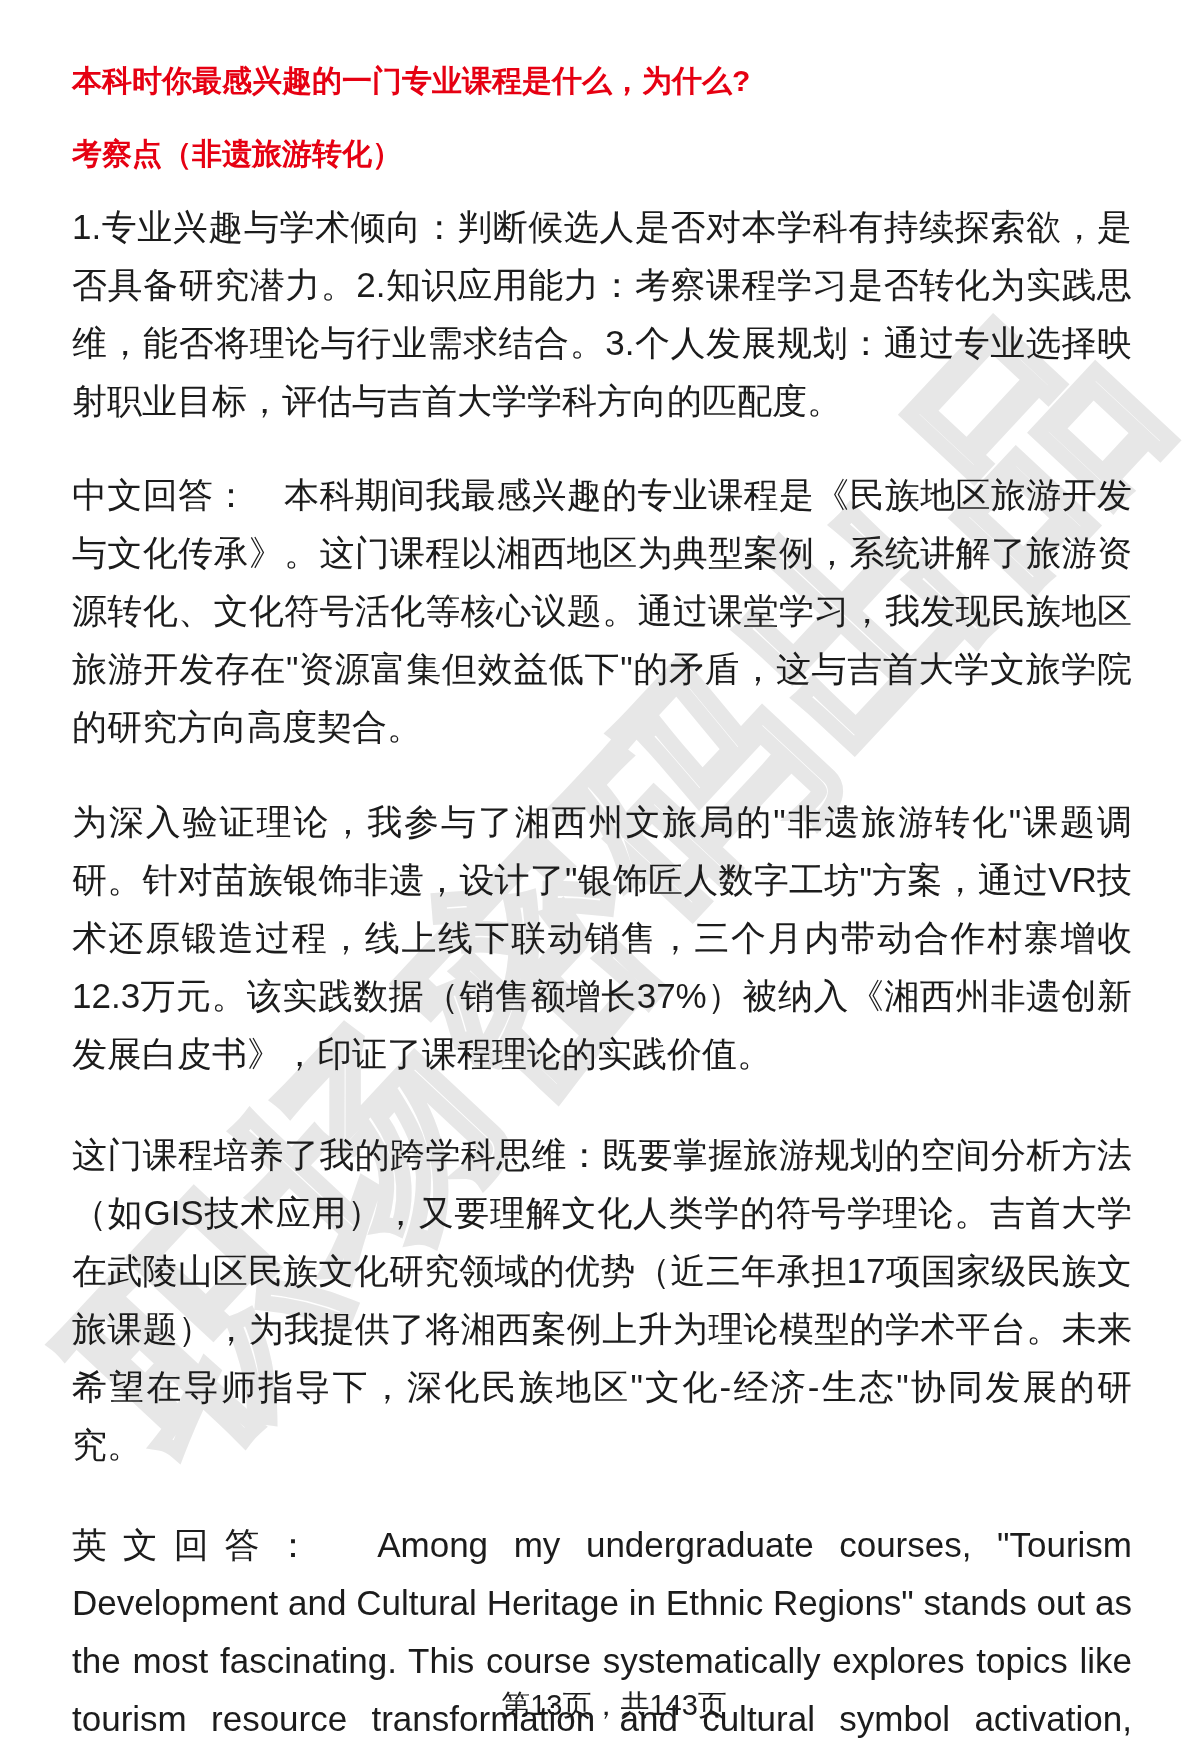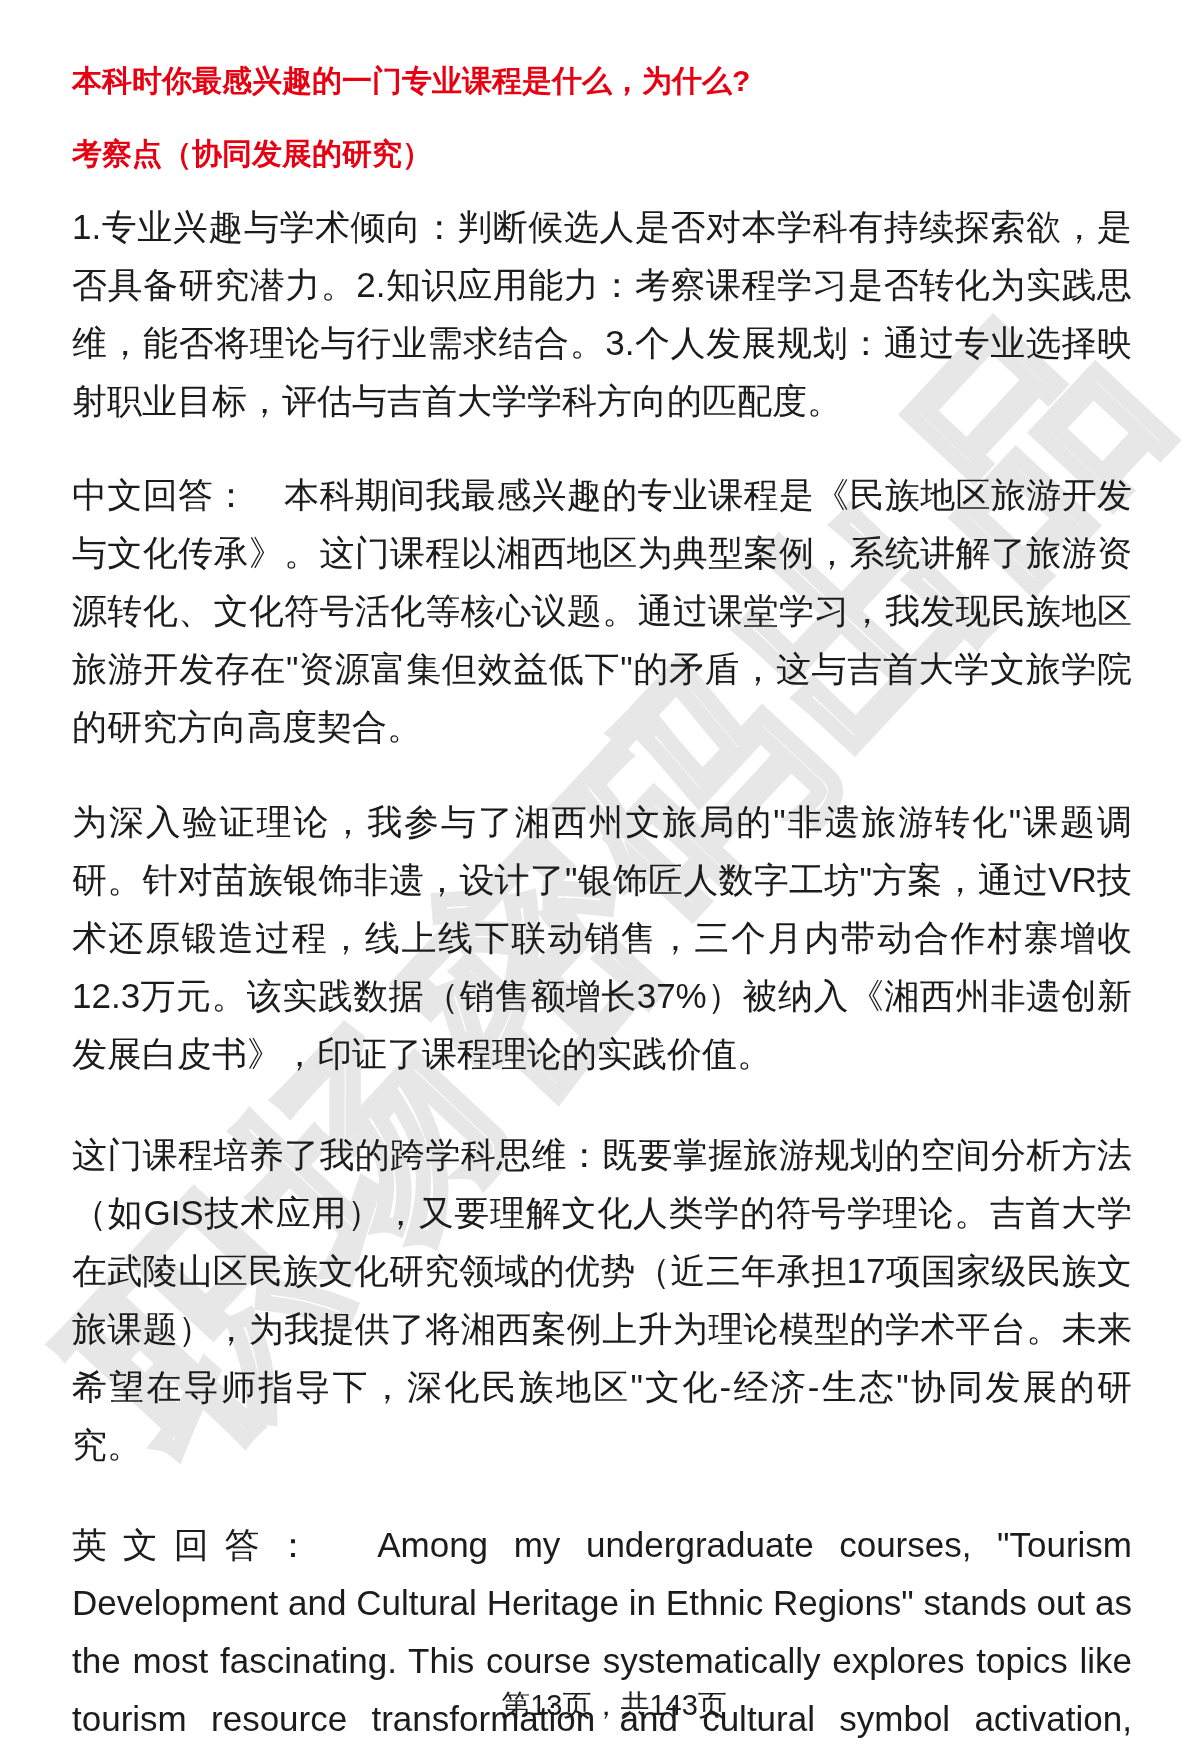--- a/index.html
+++ b/index.html
@@ -86,21 +86,21 @@
 <body>
 
 <div class="page">
 
   <div class="watermark">职场密码出品</div>
 
   <main class="content">
 
     <h1 class="red-heading">本科时你最感兴趣的一门专业课程是什么，为什么?</h1>
 
-    <h2 class="red-heading">考察点（协同发展的研究）</h2>
+    <h2 class="red-heading">考察点（非遗旅游转化）</h2>
 
     <p class="body-para mb-a">1.专业兴趣与学术倾向：判断候选人是否对本学科有持续探索欲，是否具备研究潜力。2.知识应用能力：考察课程学习是否转化为实践思维，能否将理论与行业需求结合。3.个人发展规划：通过专业选择映射职业目标，评估与吉首大学学科方向的匹配度。</p>
 
 
     <p class="body-para mb-b">中文回答：　本科期间我最感兴趣的专业课程是《民族地区旅游开发与文化传承》。这门课程以湘西地区为典型案例，系统讲解了旅游资源转化、文化符号活化等核心议题。通过课堂学习，我发现民族地区旅游开发存在"资源富集但效益低下"的矛盾，这与吉首大学文旅学院的研究方向高度契合。</p>
 
     <p class="body-para mb-c">为深入验证理论，我参与了湘西州文旅局的"非遗旅游转化"课题调研。针对苗族银饰非遗，设计了"银饰匠人数字工坊"方案，通过VR技术还原锻造过程，线上线下联动销售，三个月内带动合作村寨增收12.3万元。该实践数据（销售额增长37%）被纳入《湘西州非遗创新发展白皮书》，印证了课程理论的实践价值。</p>
 
     <p class="body-para mb-d">这门课程培养了我的跨学科思维：既要掌握旅游规划的空间分析方法（如GIS技术应用），又要理解文化人类学的符号学理论。吉首大学在武陵山区民族文化研究领域的优势（近三年承担17项国家级民族文旅课题），为我提供了将湘西案例上升为理论模型的学术平台。未来希望在导师指导下，深化民族地区"文化-经济-生态"协同发展的研究。</p>
 

